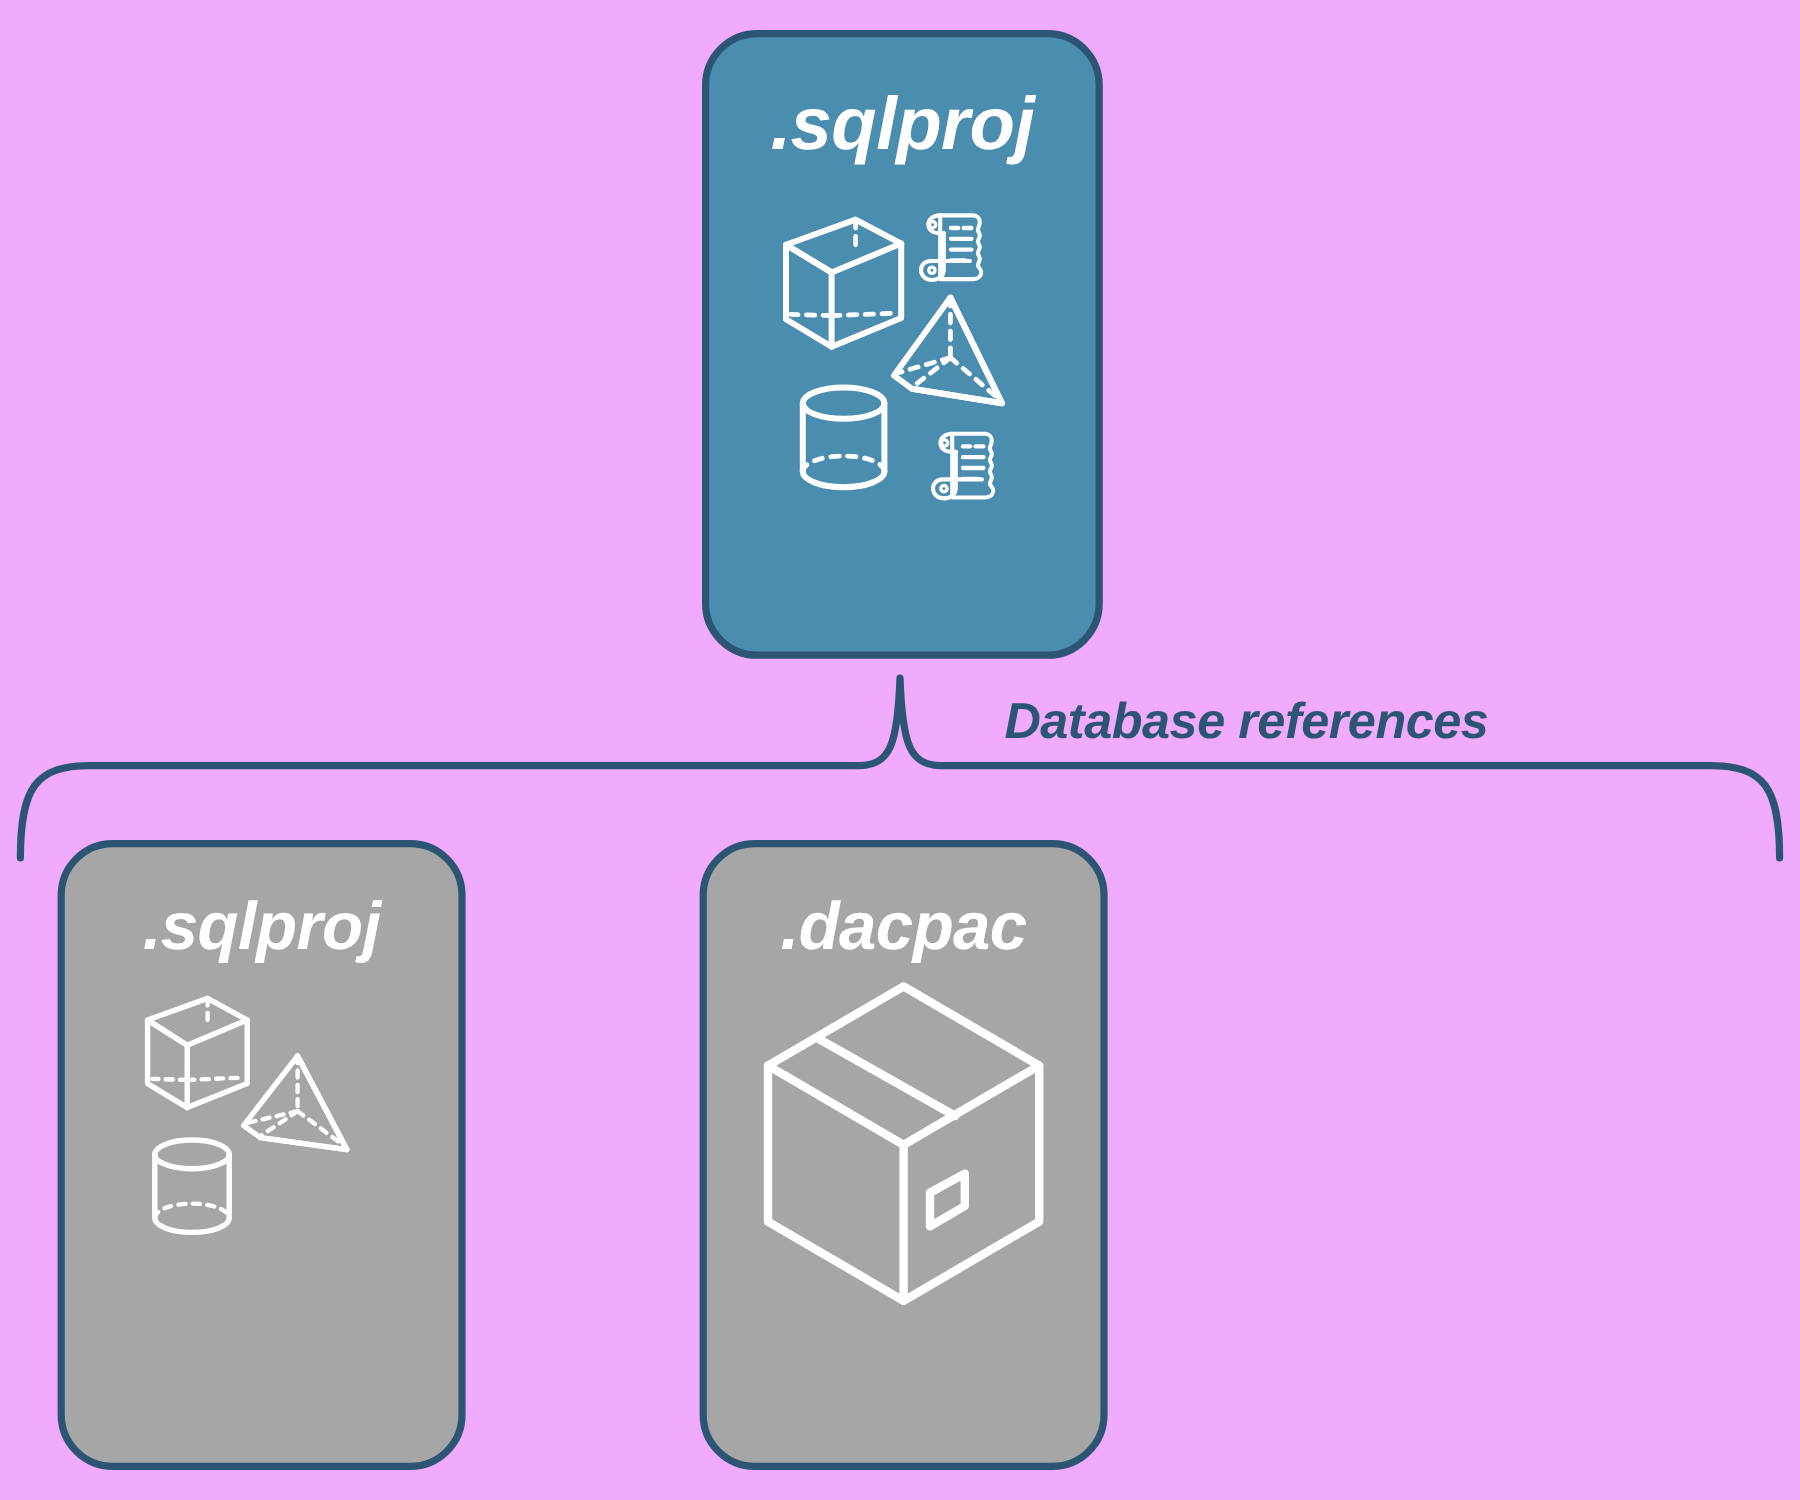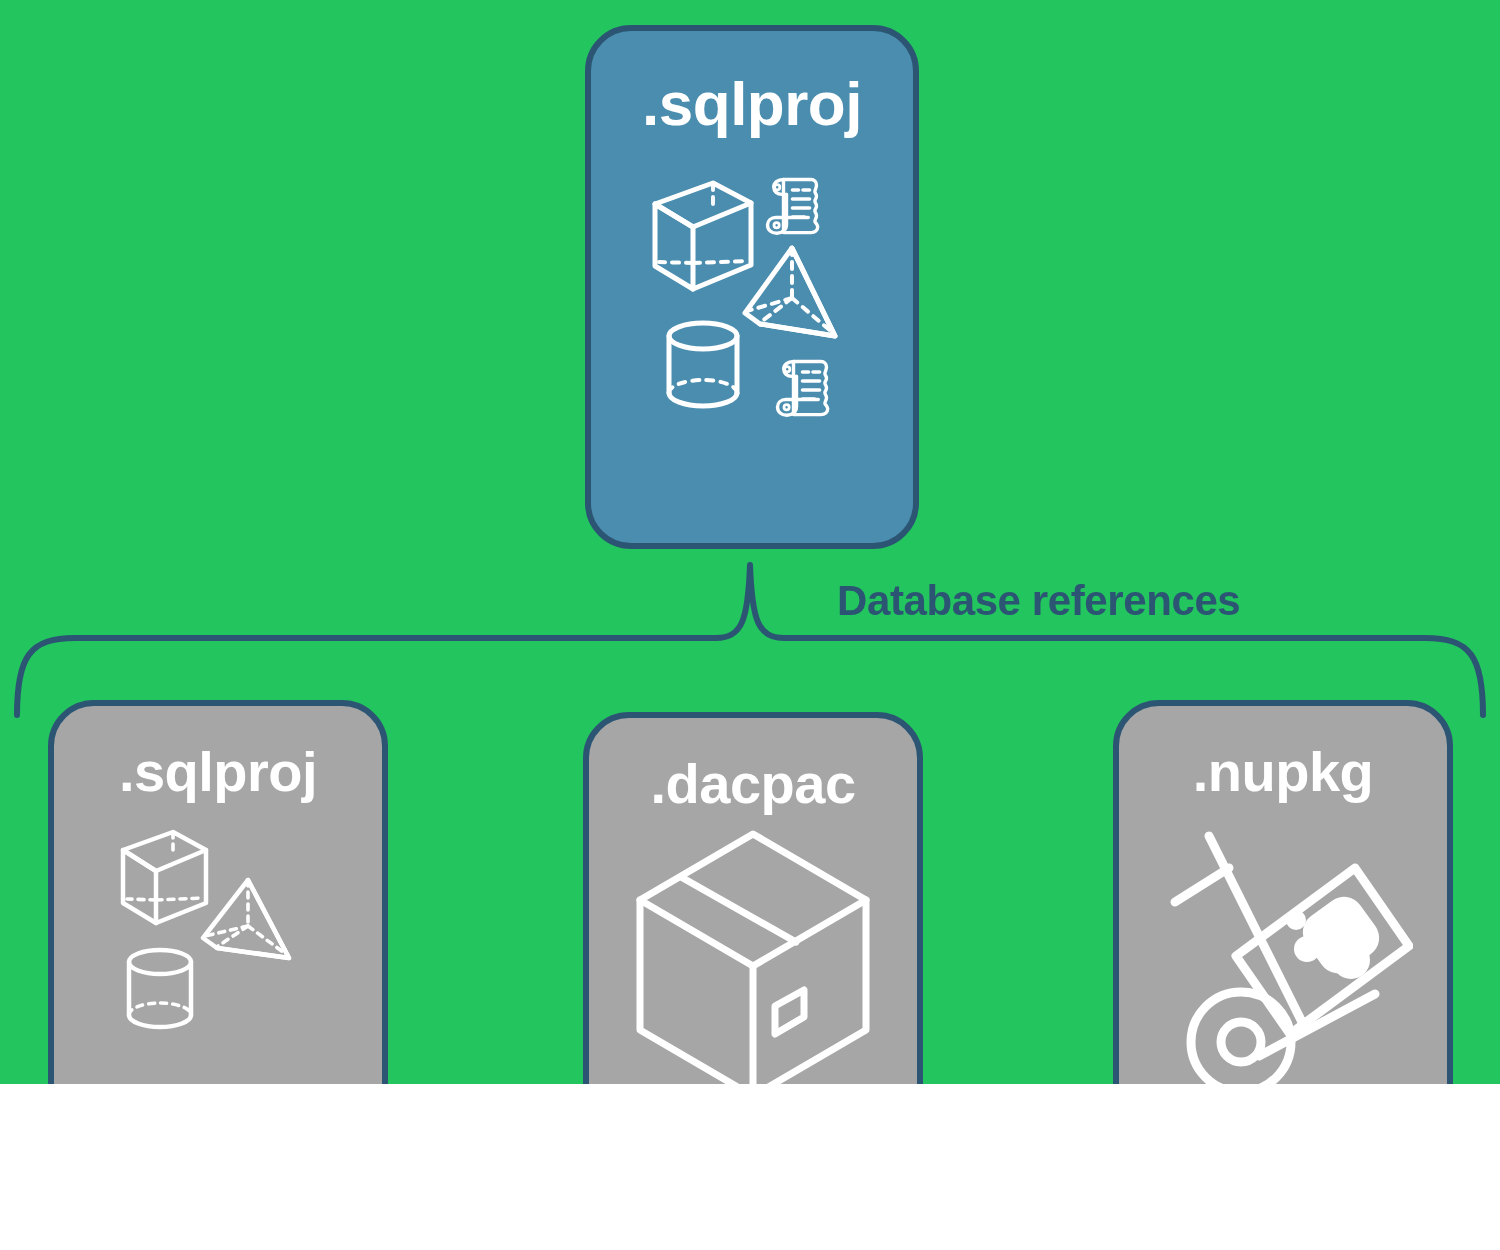--- a/index.html
+++ b/index.html
@@ -7,23 +7,24 @@
     margin: 0;
     padding: 0;
     background: #ffffff;
   }
   body {
     font-family: "Liberation Sans", sans-serif;
   }
   #stage {
     position: relative;
     width: 1500px;
-    height: 1084px;
+    height: 1250px;
     overflow: hidden;
-    background: #22c55e;
+    background: #f0abfc;
+    font-style: italic;
   }
 
   
   .card {
     position: absolute;
     box-sizing: border-box;
     border: 6px solid #2C5574;
     border-radius: 46px;
     display: flex;
     flex-direction: column;
@@ -52,21 +53,21 @@
   #card-top .icon-wrap {
     margin-top: 26px;
   }
 
   .card-bottom {
     top: 700px;
     width: 340px;
     height: 525px;
   }
   #card-sqlproj { left: 48px; }
-  #card-dacpac  { left: 583px; margin-top: 12px; }
+  #card-dacpac  { left: 583px; }
   #card-nupkg   { left: 1113px; }
 
   .card-bottom .card-title {
     font-size: 56px;
     margin-top: 38px;
   }
   .card-bottom .icon-wrap {
     margin-top: 10px;
   }
 
@@ -223,44 +224,14 @@
           <path d="M238 78 V208 L125 274"></path>
 
           <path d="M53 55 L168 120"></path>
 
           <path d="M147 184 L176 168 L176 195 L147 212 Z"></path>
         </g>
       </svg>
     </div>
   </div>
 
-  <div class="card grey card-bottom" id="card-nupkg">
-    <div class="card-title">.nupkg</div>
-
-    <div class="icon-wrap">
-      <svg width="260" height="290" viewBox="0 0 260 290" fill="none" xmlns="http://www.w3.org/2000/svg">
-        <g stroke="#ffffff" stroke-width="9" fill="none" stroke-linecap="round" stroke-linejoin="round">
-
-          <path d="M22 92 L76 58"></path>
-
-          <path d="M56 26 L152 218"></path>
-
-          <path d="M106 246 L222 184"></path>
-
-          <circle cx="88" cy="232" r="50"></circle>
-          <circle cx="88" cy="232" r="20"></circle>
-        </g>
-
-        <g stroke="#ffffff" stroke-width="9" fill="none" stroke-linecap="round" stroke-linejoin="round">
-          <path d="M83 146 L202 58 L256 136 L137 224 Z"></path>
-        </g>
-
-        <g fill="#ffffff" stroke="none">
-          <rect x="155" y="92" width="66" height="66" rx="20" transform="rotate(-36 188 125)"></rect>
-          <circle cx="143" cy="110" r="10"></circle>
-          <circle cx="154" cy="139" r="13"></circle>
-          <circle cx="198" cy="150" r="19"></circle>
-        </g>
-      </svg>
-    </div>
-  </div>
 
 </div>
 
 </body></html>

